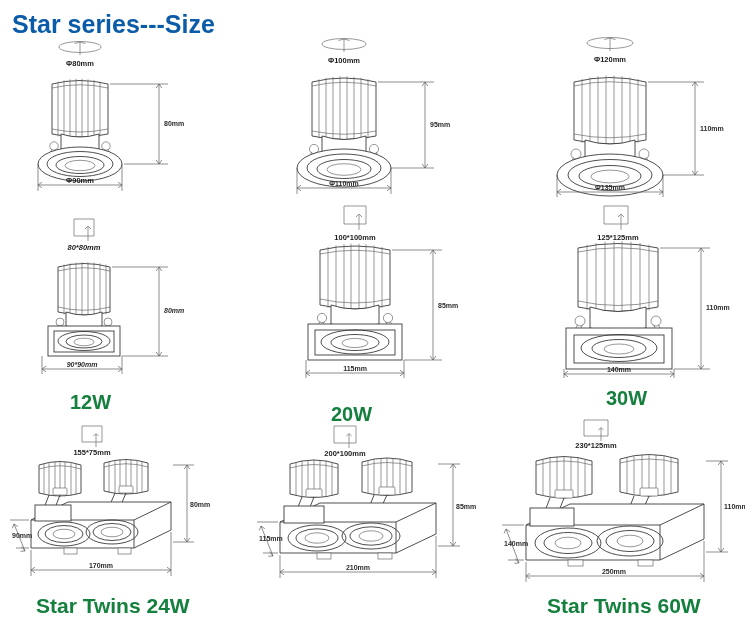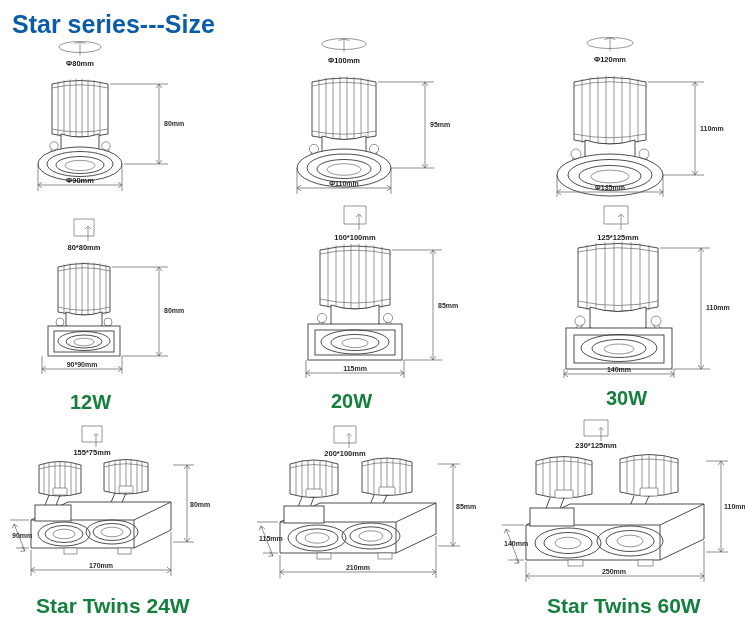--- a/index.html
+++ b/index.html
@@ -282,21 +282,21 @@
         <path d="M19 145 L19 167"></path>
         <path d="M125 145 L125 167"></path>
         <path d="M19 162 L125 162"></path>
         <path d="M23 159.2 L19 162 L23 164.8"></path>
         <path d="M121 159.2 L125 162 L121 164.8"></path>
       </g>
       <text class="dimtext" x="72" y="160" text-anchor="middle">Φ135mm</text>
     </svg>
   </div>
 
-  <div class="cell" style="left:18px; top:214px;">
+  <div class="cell" style="left:18px; top:214px;font-style:italic;">
     <svg width="190" height="162" viewBox="0 0 190 162">
       <g>
         <path class="ln-thin" d="M56 5 L76 5 L76 22 L56 22 Z"></path>
         <path class="ln-thin" d="M70 13 L70 27 M67 15 L70 12 L73 15"></path>
       </g>
       <text class="cuttext" x="66" y="36" text-anchor="middle">80*80mm</text>
 
       <g>
         <path class="fillw" d="M40 53 Q66 46 92 53 L92 98 Q66 104 40 98 Z"></path>
         <g class="ln-thin">
@@ -472,21 +472,21 @@
         <path d="M144 165 L144 174"></path>
         <path d="M34 170 L144 170"></path>
         <path d="M38 167.2 L34 170 L38 172.8"></path>
         <path d="M140 167.2 L144 170 L140 172.8"></path>
       </g>
       <text class="dimtext" x="89" y="168" text-anchor="middle">140mm</text>
     </svg>
   </div>
 
   <div class="caption watt" style="left:70px; top:391px;">12W</div>
-  <div class="caption watt" style="left:331px; top:390px;">20W</div>
+  <div class="caption watt" style="left:331px; top:403px;">20W</div>
   <div class="caption watt" style="left:606px; top:387px;">30W</div>
 
   <div class="cell" style="left:8px; top:424px;">
     <svg width="232" height="162" viewBox="0 0 232 162">
       <g>
         <path class="ln-thin" d="M74 2 L94 2 L94 18 L74 18 Z"></path>
         <path class="ln-thin" d="M88 10 L88 23 M85.5 12 L88 9.5 L90.5 12"></path>
       </g>
       <text class="cuttext" x="84" y="31" text-anchor="middle">155*75mm</text>
 

